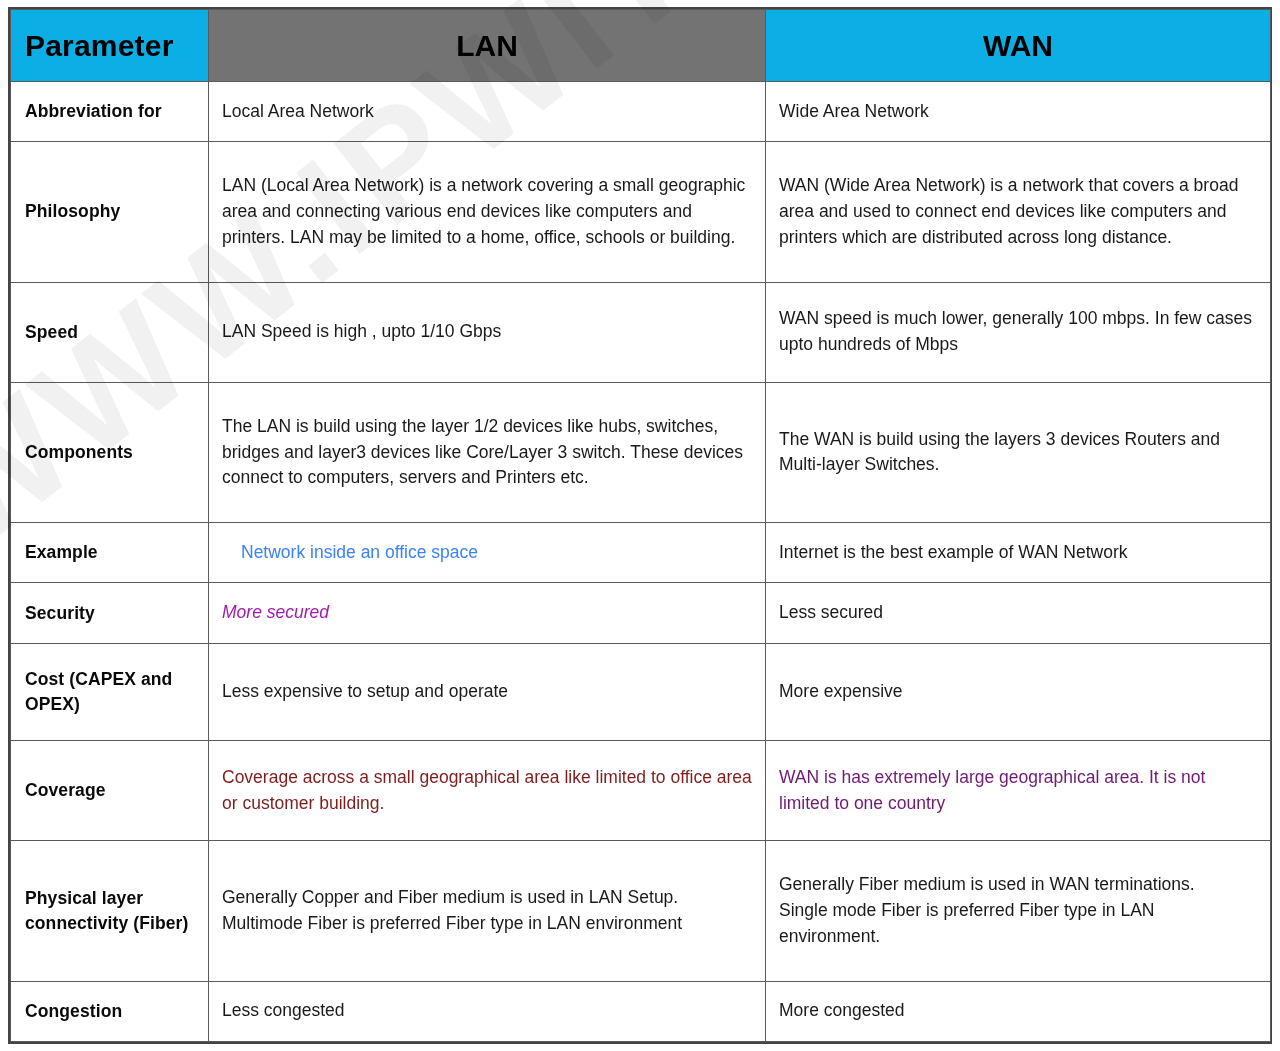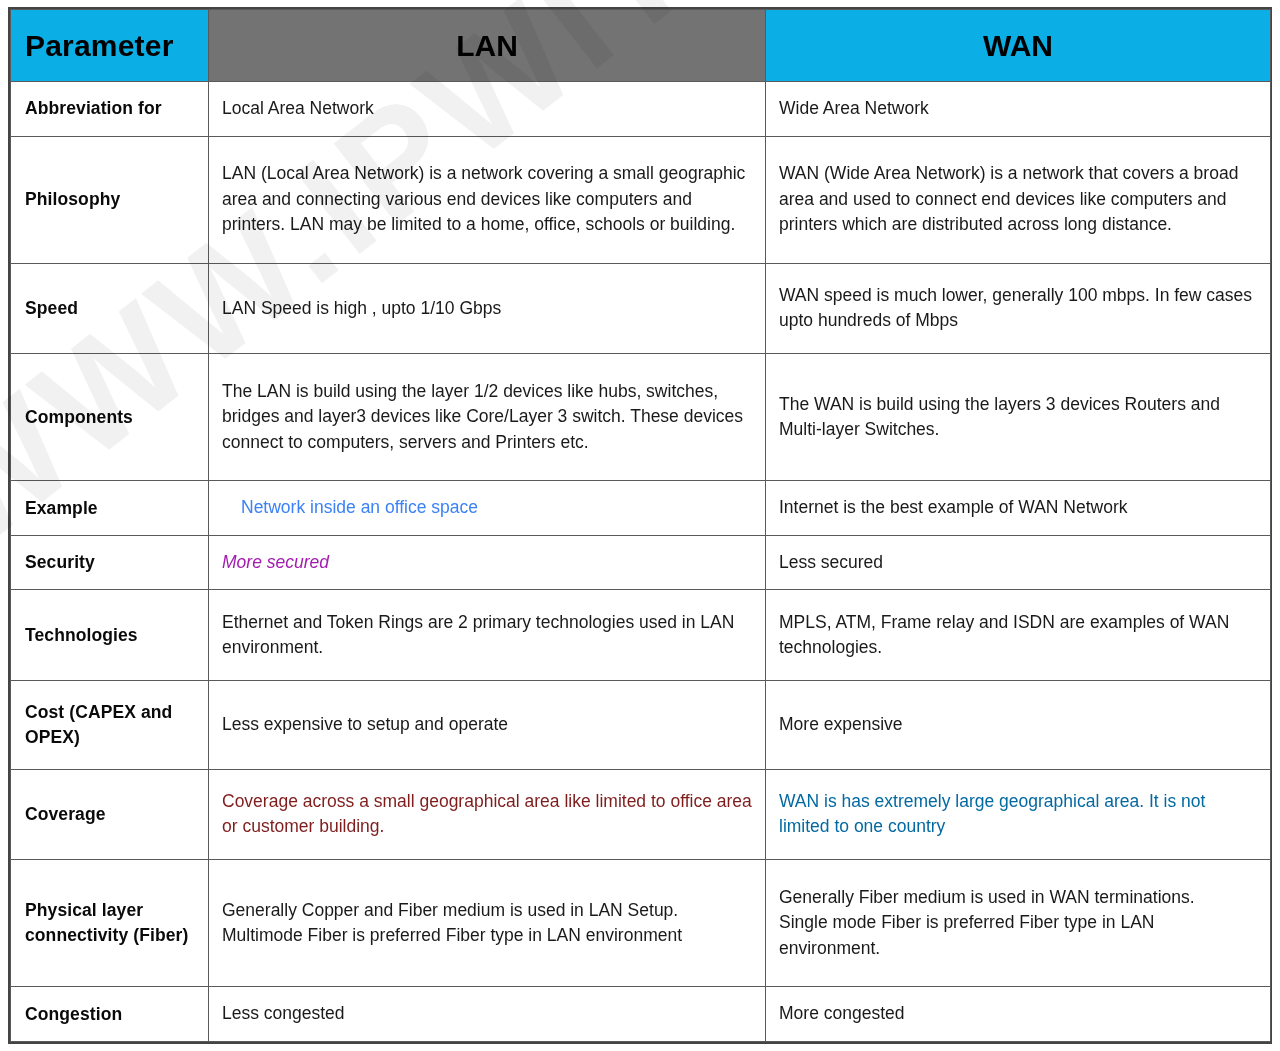--- a/index.html
+++ b/index.html
@@ -152,33 +152,28 @@
           <td class="param" style="border-color: rgb(90, 90, 90);">Example</td>
           <td class="val" style="border-color: rgb(90, 90, 90); color: #3b82f6; padding-left: 32px;">Network inside an office space</td>
           <td class="val" style="border-color: rgb(90, 90, 90); color: rgb(26, 26, 26);">Internet is the best example of WAN Network</td>
         </tr>
         <tr>
           <td class="param" style="border-color: rgb(90, 90, 90);">Security</td>
           <td class="val" style="border-color: rgb(90, 90, 90); color: #a21caf; font-style: italic;">More secured</td>
           <td class="val" style="border-color: rgb(90, 90, 90); color: rgb(26, 26, 26);">Less secured</td>
         </tr>
         <tr>
-          <td class="param" style="border-color: rgb(90, 90, 90);">Technologies</td>
-          <td class="val" style="border-color: rgb(90, 90, 90); color: rgb(26, 26, 26);">Ethernet and Token Rings are 2 primary technologies used in LAN environment.</td>
-          <td class="val" style="border-color: rgb(90, 90, 90); color: rgb(26, 26, 26);">MPLS, ATM, Frame relay and ISDN are examples of WAN technologies.</td>
-        </tr>
-        <tr>
           <td class="param" style="border-color: rgb(90, 90, 90); margin-left: 24px;">Cost (CAPEX and OPEX)</td>
           <td class="val" style="border-color: rgb(90, 90, 90); color: rgb(26, 26, 26);">Less expensive to setup and operate</td>
           <td class="val" style="border-color: rgb(90, 90, 90); color: rgb(26, 26, 26);">More expensive</td>
         </tr>
         <tr>
           <td class="param" style="border-color: rgb(90, 90, 90);">Coverage</td>
           <td class="val" style="border-color: rgb(90, 90, 90); color: #7f1d1d;">Coverage across a small geographical area like limited to office area or customer building.</td>
-          <td class="val" style="border-color: rgb(90, 90, 90); color: #0369a1;">WAN is has extremely large geographical area. It is not limited to one country</td>
+          <td class="val" style="border-color: rgb(90, 90, 90); color: #701a75;">WAN is has extremely large geographical area. It is not limited to one country</td>
         </tr>
         <tr>
           <td class="param" style="border-color: rgb(90, 90, 90);">Physical layer connectivity (Fiber)</td>
           <td class="val" style="border-color: rgb(90, 90, 90); color: rgb(26, 26, 26);">
             <span class="line">Generally Copper and Fiber medium is used in LAN Setup.</span>
             <span class="line">Multimode Fiber is preferred Fiber type in LAN environment</span>
           </td>
           <td class="val" style="border-color: rgb(90, 90, 90); color: rgb(26, 26, 26);">
             <span class="line">Generally Fiber medium is used in WAN terminations.</span>
             <span class="line">Single mode Fiber is preferred Fiber type in LAN environment.</span>

